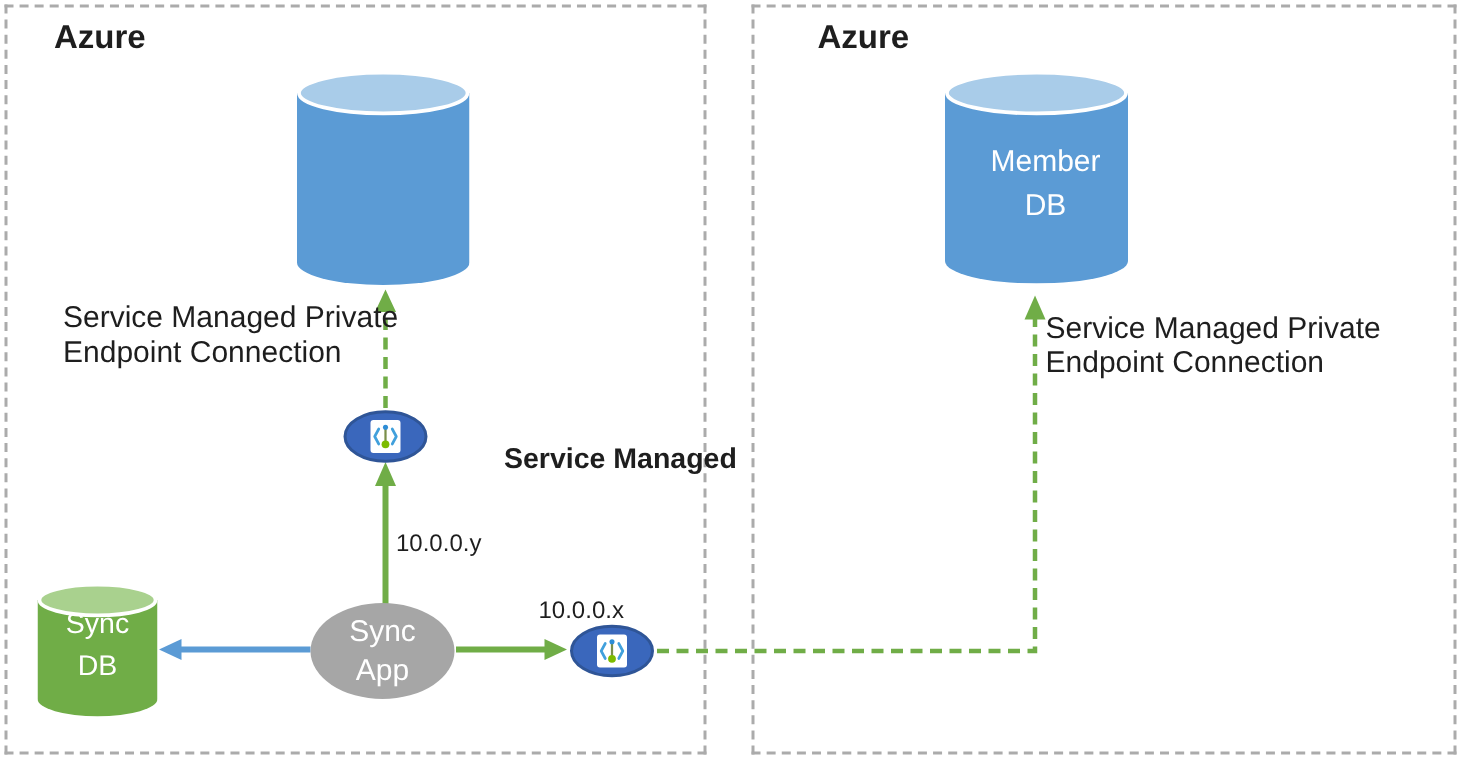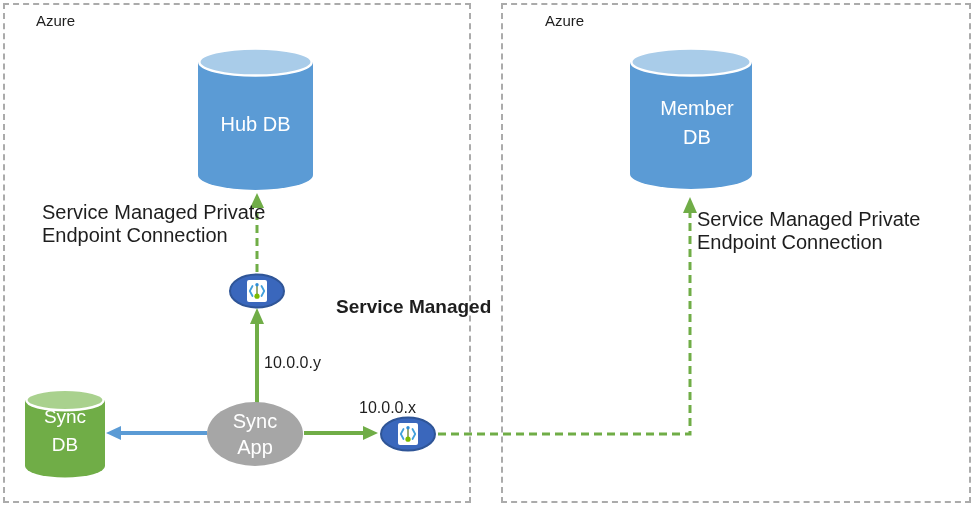--- a/index.html
+++ b/index.html
@@ -10,21 +10,21 @@
     --border_gray:#ABABAB; --text:#1E1E1E;
   }
   html,body{margin:0;padding:0;}
   body{font-family:"Liberation Sans",sans-serif;background:#fff;}
   #canvas{position:relative;width:975px;height:508px;background:#fff;overflow:hidden;}
 
   .azure-box{position:absolute;border:2px dashed var(--border_gray);background:transparent;}
   #box-left{left:3px;top:3px;width:464px;height:496px;}
   #box-right{left:501px;top:3px;width:466px;height:496px;}
 
-  .azure-title{position:absolute;font-size:15px;color:var(--text);}
+  .azure-title{position:absolute;font-size:22px;color:var(--text);font-weight:bold;}
   #azure-title-left{left:36px;top:12px;}
   #azure-title-right{left:545px;top:12px;}
 
   #arrow-layer{position:absolute;left:0;top:0;pointer-events:none;}
   .ln-green{stroke:var(--green);stroke-width:4;fill:none;}
   .ln-green-dash{stroke:var(--green);stroke-width:3;fill:none;stroke-dasharray:8 5;}
   .ln-blue{stroke:var(--blue);stroke-width:4;fill:none;}
   .ah-green{fill:var(--green);}
   .ah-blue{fill:var(--blue);}
 
@@ -93,21 +93,20 @@
     <g>
       <polyline class="ln-green-dash" points="438,434 690,434 690,212"></polyline>
       <polygon class="ah-green" points="683,213 697,213 690,197"></polygon>
     </g>
   </svg>
 
   <svg class="node" style="left:198px;top:47px;" width="115" height="143">
     <path class="cyl-body-blue" d="M0,15 V128 A57.5,15 0 0 0 115,128 V15 Z"></path>
     <ellipse class="cyl-top-blue" cx="57.5" cy="15" rx="56.2" ry="13.6"></ellipse>
   </svg>
-  <div class="node-label" id="hub-label">Hub DB</div>
 
   <svg class="node" style="left:630px;top:47px;" width="122" height="142">
     <path class="cyl-body-blue" d="M0,15 V127 A61,15 0 0 0 122,127 V15 Z"></path>
     <ellipse class="cyl-top-blue" cx="61" cy="15" rx="59.7" ry="13.6"></ellipse>
   </svg>
   <div class="node-label" id="member-label">
     <div>Member</div>
     <div>DB</div>
   </div>
 

